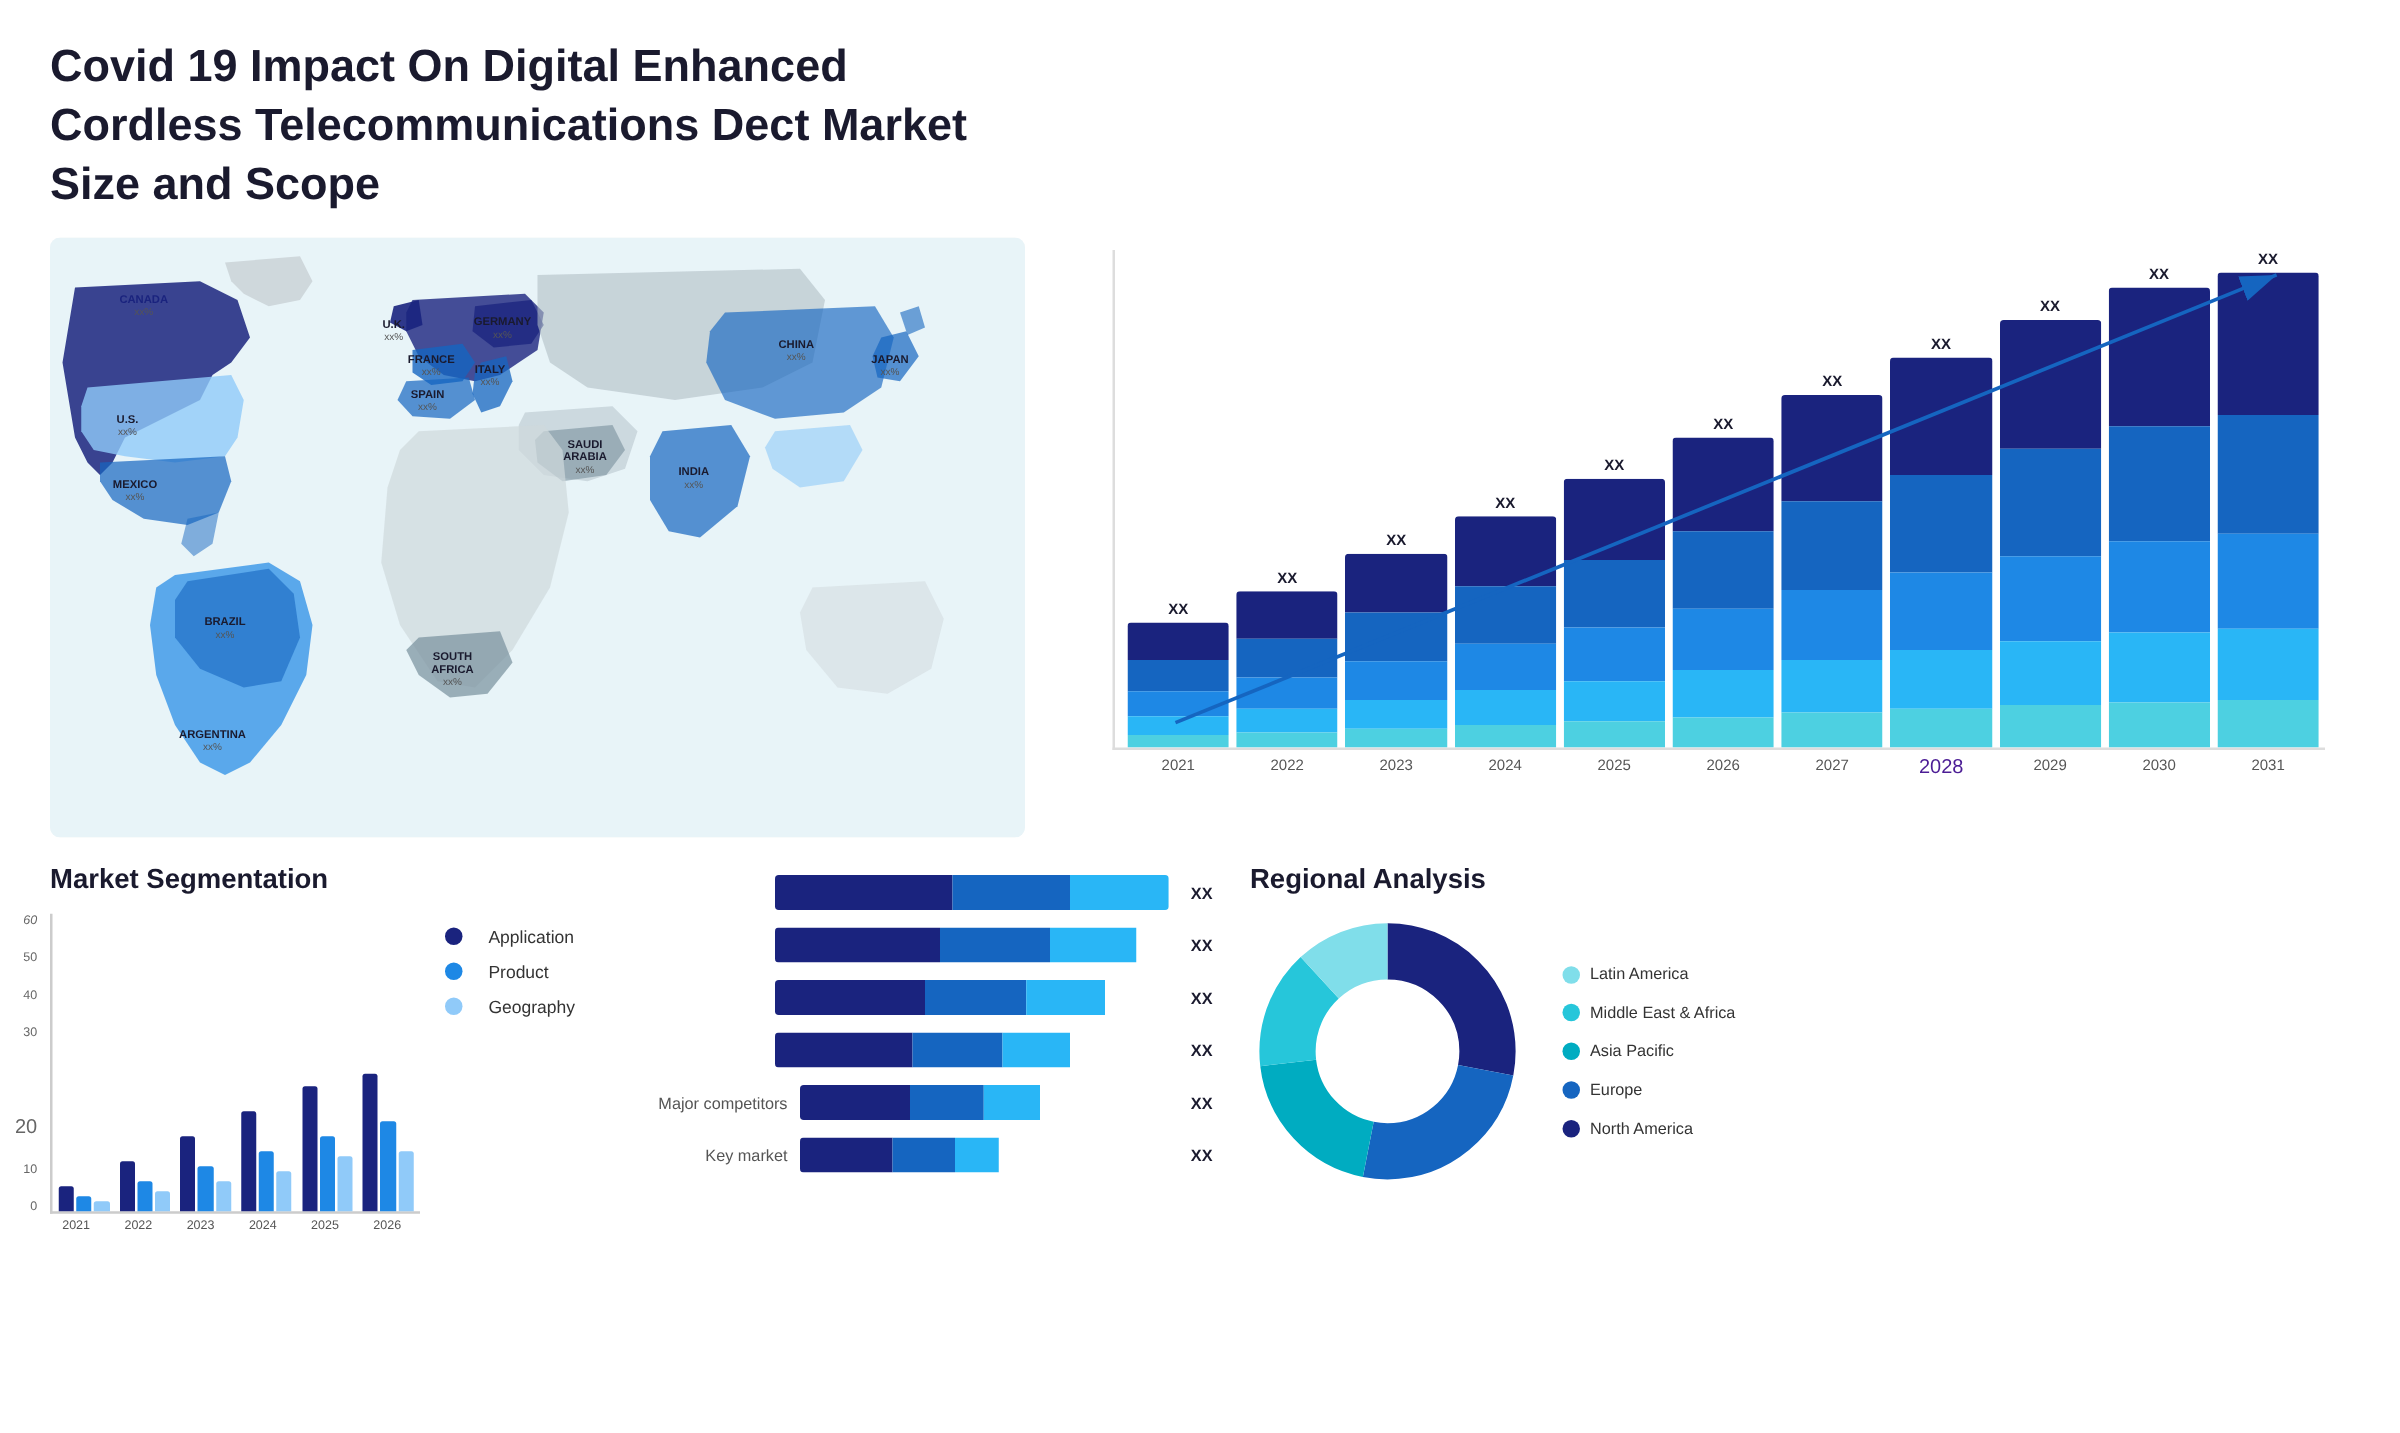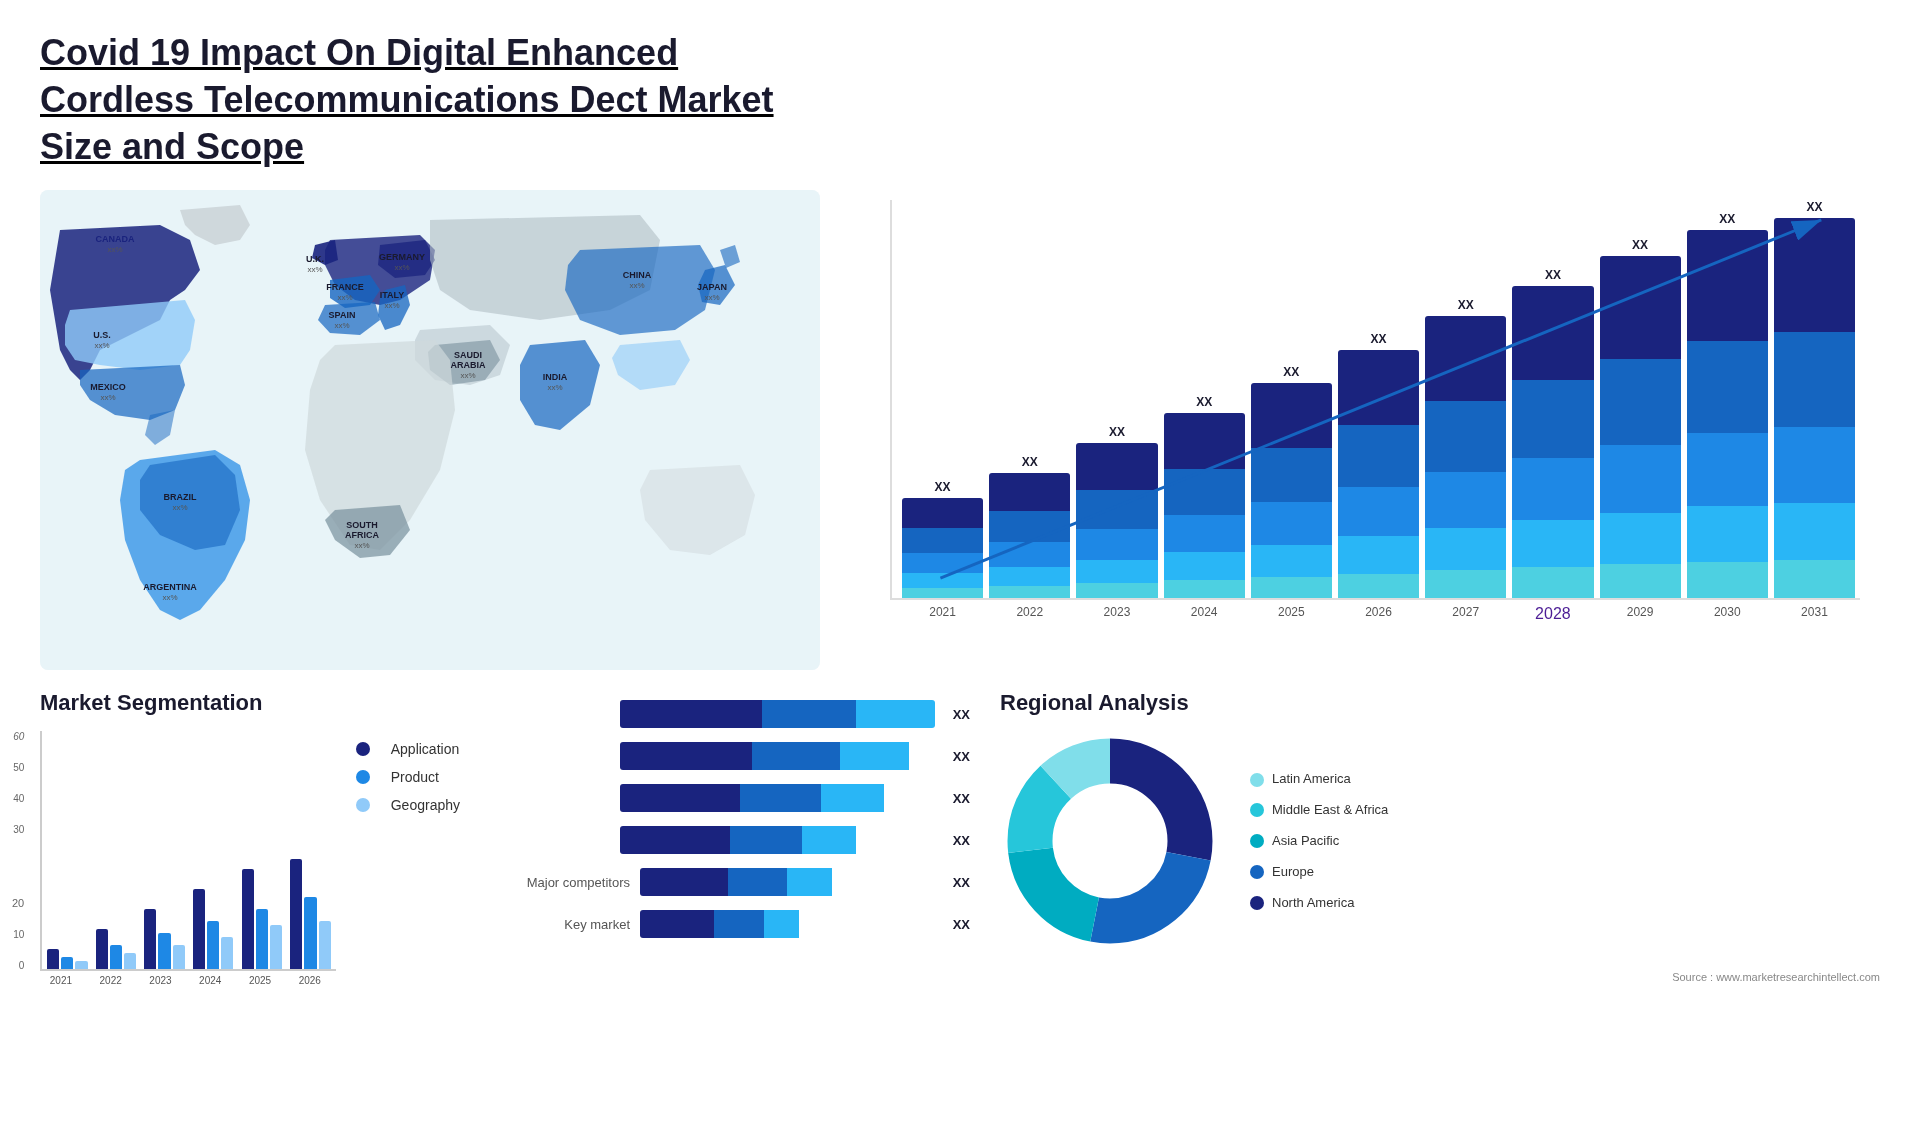--- a/index.html
+++ b/index.html
@@ -18,21 +18,20 @@
       display: flex;
       flex-direction: column;
     }
 
     
     .header {
       display: flex;
       justify-content: space-between;
       align-items: flex-start;
       margin-bottom: 20px;
-      text-decoration: underline;
     }
 
     .main-title {
       font-size: 36px;
       font-weight: 700;
       color: #1a1a2e;
       max-width: 780px;
       line-height: 1.3;
     }
 
@@ -527,21 +526,21 @@
     <div class="segmentation-container">
       <h2 class="section-title">Market Segmentation</h2>
       <div class="seg-chart-area">
         <div style="position:relative;flex:1;">
 
           <div style="position:absolute;left:-28px;top:0;height:240px;display:flex;flex-direction:column;justify-content:space-between;align-items:flex-end;">
             <span style="font-size:10px;color:#666;font-style:italic;">60</span>
             <span style="font-size:10px;color:#666;">50</span>
             <span style="font-size:10px;color:#666;">40</span>
             <span style="font-size:10px;color:#666;">30</span>
-            <span style="font-size:11px;color:#666;margin-top:42px;">20</span>
+            <span style="font-size:16px;color:#666;margin-top:42px;">20</span>
             <span style="font-size:10px;color:#666;">10</span>
             <span style="font-size:10px;color:#666;">0</span>
           </div>
           <div class="seg-bar-chart" style="height:240px;border-left:2px solid #ccc;border-bottom:2px solid #ccc;display:flex;align-items:flex-end;gap:8px;padding:0 5px;">
 
             <div class="seg-bar-group" style="display:flex;gap:2px;align-items:flex-end;flex:1;">
               <div style="flex:1;height:20px;background:#1a237e;border-radius:2px 2px 0 0;"></div>
               <div style="flex:1;height:12px;background:#1e88e5;border-radius:2px 2px 0 0;"></div>
               <div style="flex:1;height:8px;background:#90caf9;border-radius:2px 2px 0 0;"></div>
             </div>
@@ -704,17 +703,16 @@
           <div class="regional-legend-item">
             <div class="regional-legend-dot" style="background:#1565c0;"></div>
             <span class="regional-legend-label">Europe</span>
           </div>
           <div class="regional-legend-item">
             <div class="regional-legend-dot" style="background:#1a237e;"></div>
             <span class="regional-legend-label">North America</span>
           </div>
         </div>
       </div>
-      <div class="source-text" style="margin-top:20px;">Source : www.marketresearchintellect.com</div>
     </div>
 
   </div>
 </div>
 
 </body></html>

